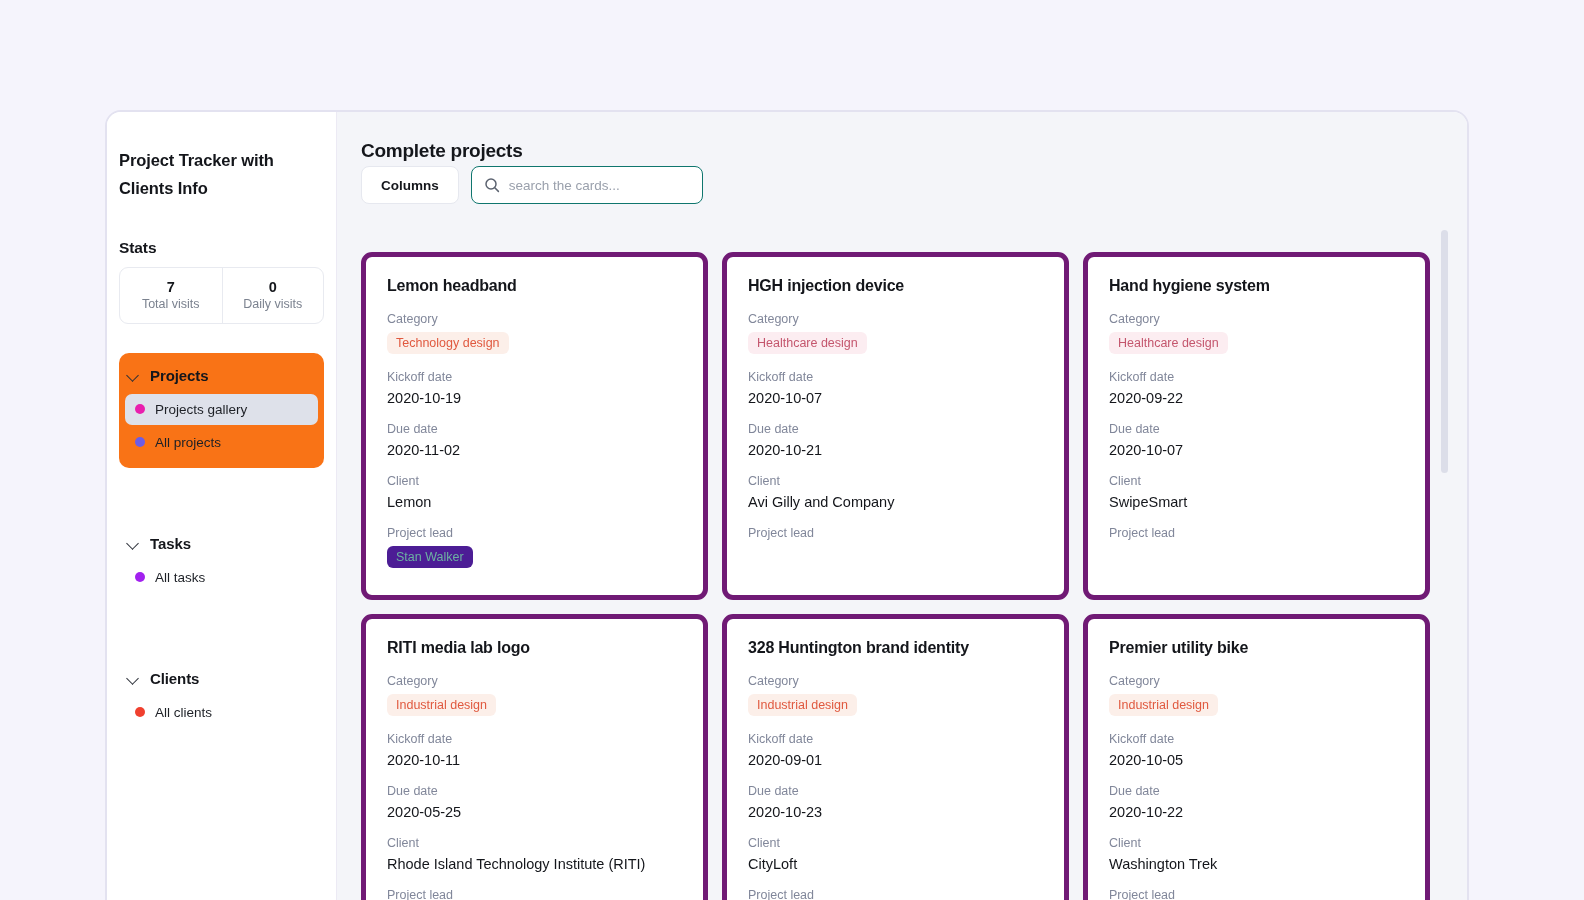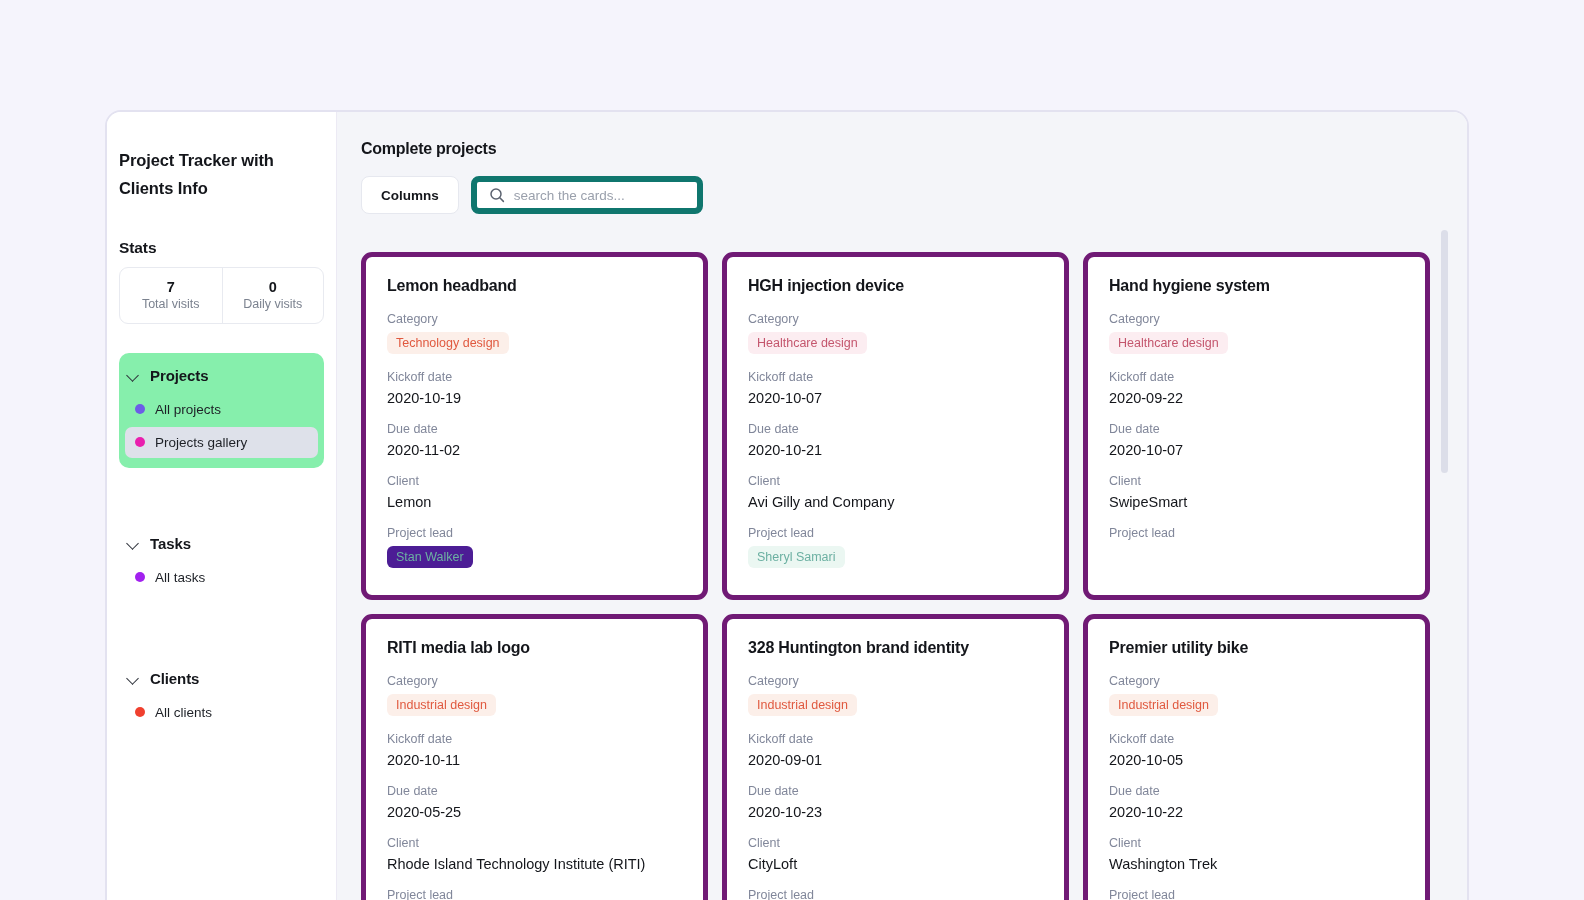--- a/index.html
+++ b/index.html
@@ -65,21 +65,21 @@
   }
   .stat-cell + .stat-cell{ border-left:1px solid #e8eaf0; }
   .stat-value{ font-size:14.5px; font-weight:700; color:#14161b; }
   .stat-label{ font-size:12.5px; color:#7b828f; }
 
   .nav-group{
     margin:29px 12px 0 12px;
     padding:6px 0 8px 0;
     border-radius:10px;
   }
-  .nav-group.active-group{ background:#86efac; }
+  .nav-group.active-group{ background:#f97316; }
 
   .nav-group-header{
     display:flex;
     align-items:center;
     gap:10px;
     padding:8px 10px 8px 8px;
     cursor:pointer;
   }
   .chev{
     width:13px; height:13px;
@@ -124,25 +124,25 @@
 
   
   .main{
     flex:1 1 auto;
     background:#f4f5f9;
     padding:28px 0 0 24px;
     position:relative;
     overflow:hidden;
   }
   .main-title{
-    font-size:16px;
+    font-size:19px;
     font-weight:700;
     color:#14161b;
     letter-spacing:-0.25px;
-    margin-bottom:18px;
+    margin-bottom:4px;
   }
   .toolbar{
     display:flex;
     gap:12px;
     margin-bottom:22px;
   }
   .columns-btn{
     height:38px;
     padding:0 19px;
     background:#ffffff;
@@ -153,21 +153,21 @@
     color:#14161b;
     display:flex;
     align-items:center;
     cursor:pointer;
     font-family:"Liberation Sans", sans-serif;
   }
   .search-box{
     width:232px;
     height:38px;
     background:#ffffff;
-    border:6px solid #0f766e;
+    border:1px solid #0f766e;
     border-radius:8px;
     display:flex;
     align-items:center;
     padding:0 12px;
     gap:9px;
   }
   .search-icon{ flex:0 0 16px; display:flex; }
   .search-input{
     border:none;
     outline:none;
@@ -258,27 +258,27 @@
           <div class="stat-label">Daily visits</div>
         </div>
       </div>
 
     <div id="nav-groups">
         <div class="nav-group active-group">
           <div class="nav-group-header">
             <span class="chev"></span>
             <span class="nav-group-label">Projects</span>
           </div>
+          <div class="nav-item selected">
+            <span class="dot" style="background:#e91fae"></span>
+            <span class="nav-item-label">Projects gallery</span>
+          </div>
           <div class="nav-item">
             <span class="dot" style="background:#6c5ce7"></span>
             <span class="nav-item-label">All projects</span>
-          </div>
-          <div class="nav-item selected">
-            <span class="dot" style="background:#e91fae"></span>
-            <span class="nav-item-label">Projects gallery</span>
           </div>
         </div>
         <div class="group-spacer"></div>
         <div class="nav-group">
           <div class="nav-group-header">
             <span class="chev"></span>
             <span class="nav-group-label">Tasks</span>
           </div>
           <div class="nav-item">
             <span class="dot" style="background:#a221ef"></span>
@@ -334,21 +334,20 @@
             <div class="card-title">HGH injection device</div>
             <div class="field-label">Category</div>
             <div><span class="pill" style="background:#fcedf1;color:#c4566d">Healthcare design</span></div>
             <div class="field-label">Kickoff date</div>
             <div class="field-value">2020-10-07</div>
             <div class="field-label">Due date</div>
             <div class="field-value">2020-10-21</div>
             <div class="field-label">Client</div>
             <div class="field-value">Avi Gilly and Company</div>
             <div class="field-label">Project lead</div>
-            <div><span class="pill" style="background:#ebf7f2;color:#6cb0a2">Sheryl Samari</span></div>
           </div>
           <div class="card">
             <div class="card-title">Hand hygiene system</div>
             <div class="field-label">Category</div>
             <div><span class="pill" style="background:#fcedf1;color:#c4566d">Healthcare design</span></div>
             <div class="field-label">Kickoff date</div>
             <div class="field-value">2020-09-22</div>
             <div class="field-label">Due date</div>
             <div class="field-value">2020-10-07</div>
             <div class="field-label">Client</div>

